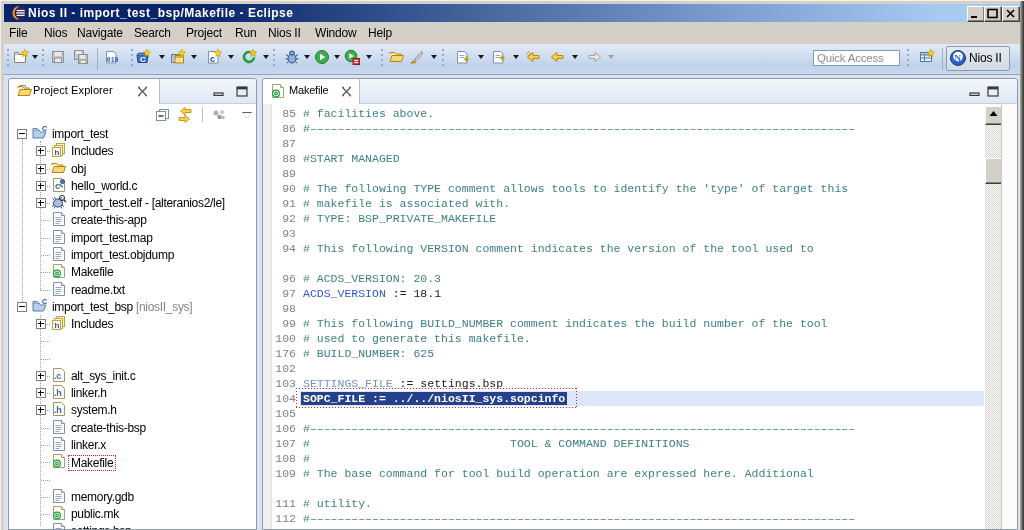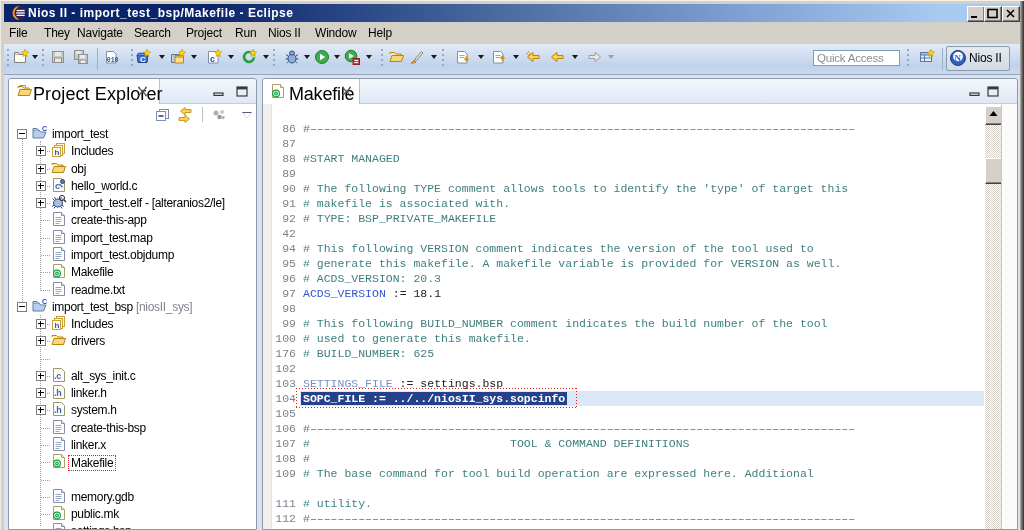--- a/index.html
+++ b/index.html
@@ -29,21 +29,21 @@
  font-size:11.5px;color:#8c8c8c;padding:1px 0 0 3px;letter-spacing:-0.2px;}
 #persbtn{left:942px;top:2px;width:62px;height:23px;background:linear-gradient(#E6EAF0,#D2DAE4);
  border:1px solid #8C9CB0;border-radius:2px;}
 #persbtn span{position:absolute;left:22px;top:4px;font-size:12px;color:#000;letter-spacing:-0.2px;}
 #main{left:4px;top:75px;width:1016px;height:455px;background:#D9E3F2;}
 .panel{position:absolute;box-sizing:border-box;background:#fff;border:1px solid #8E99A9;border-radius:3px 3px 0 0;}
 .phead{position:absolute;left:0;top:0;right:0;height:24px;
  background:linear-gradient(#F3F7FC,#DEE8F4);border-bottom:1px solid #C6CEDA;border-radius:3px 3px 0 0;}
 .ptab{position:absolute;left:0;top:0;height:25px;background:#fff;
  border-right:1px solid #B8C0CC;border-radius:3px 0 0 0;}
-.ptab .tx{position:absolute;top:5px;font-size:18px;color:#000;letter-spacing:-0.2px;white-space:pre;}
+.ptab .tx{position:absolute;top:5px;font-size:11px;color:#000;letter-spacing:-0.2px;white-space:pre;}
 .xx{stroke:#555;stroke-width:1.2;}
 .minmax{top:7px;}
 #left{left:4px;top:3px;width:249px;height:452px;}
 #ltools{position:absolute;left:0;top:25px;right:0;height:21px;background:#fff;}
 .trow{position:absolute;height:17px;font-size:12px;letter-spacing:-0.3px;white-space:pre;}
 .trow .lbl{position:absolute;top:1px;}
 .exp{position:absolute;top:3px;width:8px;height:8px;background:#fff;border:1px solid #808080;}
 .exp:before{content:"";position:absolute;left:1px;top:3px;width:6px;height:1px;background:#000;}
 .exp.plus:after{content:"";position:absolute;left:3px;top:1px;width:1px;height:6px;background:#000;}
 .ticon16{position:absolute;top:-1px;width:16px;height:16px;}
@@ -96,21 +96,21 @@
       </svg>
     </div>
  <div class="abs tbtn" style="left:998px">
       <svg width="16" height="14" viewBox="0 0 16 14">
         <path d="M4 3l7 7M11 3l-7 7" stroke="#000" stroke-width="1.6"></path>
       </svg>
     </div>
 </div>
 <div id="menu" class="abs">
  <span style="left:5px">File</span>
-    <span style="left:40px">They</span>
+    <span style="left:40px">Nios</span>
  <span style="left:73px">Navigate</span>
     <span style="left:130px">Search</span>
  <span style="left:182px">Project</span>
     <span style="left:231px">Run</span>
  <span style="left:264px">Nios II</span>
     <span style="left:311px">Window</span>
  <span style="left:364px">Help</span>
 </div>
 <div id="toolbar" class="abs">
 <div class="abs grip" style="left:3px"></div>
@@ -354,24 +354,20 @@
 <text x="10" y="6" font-size="7" font-weight="bold" fill="#1E47C8" font-family="Liberation Sans">C</text>
           </svg><span class="lbl" style="left:43px">import_test_bsp <span class="grey">[niosII_sys]</span></span></div>
 <div class="abs" style="left:32px;top:199px;width:9px;height:1px;border-top:1px dotted #A0A0A0"></div>
 <div class="trow" style="left:0;top:191px;right:0"><div class="exp plus" style="left:27px"></div><svg class="ticon16" style="left:42px" width="16" height="16" viewBox="0 0 16 16">
 <rect x="5.5" y="1.5" width="8" height="10" fill="#FFF7D8" stroke="#C8A038"></rect>
 <rect x="3.5" y="3.5" width="8" height="10" fill="#FFF7D8" stroke="#C8A038"></rect>
 <rect x="1.5" y="5.5" width="8" height="9" fill="#FFFDF2" stroke="#C8A038"></rect>
 <text x="3.5" y="13" font-size="8" font-weight="bold" fill="#2850C8" font-family="Liberation Sans">h</text>
           </svg><span class="lbl" style="left:62px">Includes</span></div>
 <div class="abs" style="left:32px;top:216px;width:9px;height:1px;border-top:1px dotted #A0A0A0"></div>
-<div class="trow" style="left:0;top:208px;right:0"><div class="exp plus" style="left:27px"></div><svg class="ticon16" style="left:42px" width="16" height="16" viewBox="0 0 16 16">
-<path d="M1 5V3.5h4.5L7 5h5v1.5" fill="#FFE9A6" stroke="#B8860B" stroke-width="1"></path>
-<path d="M1 12.5 3 6.5h11.5l-2 6z" fill="#F8D77C" stroke="#B8860B" stroke-width="1"></path>
-          </svg><span class="lbl" style="left:62px">drivers</span></div>
 <div class="abs" style="left:32px;top:234px;width:9px;height:1px;border-top:1px dotted #A0A0A0"></div>
 <div class="abs" style="left:32px;top:251px;width:9px;height:1px;border-top:1px dotted #A0A0A0"></div>
 <div class="trow" style="left:0;top:243px;right:0"><div class="exp plus" style="left:27px"></div><svg class="ticon16" style="left:42px" width="16" height="16" viewBox="0 0 16 16">
 <path d="M2.5 1.5h8l3 3v10h-11z" fill="#FDFDF4" stroke="#9A9A6A"></path>
 <text x="3" y="12" font-size="9" font-weight="bold" fill="#3C64C8" font-family="Liberation Sans">.c</text>
           </svg><span class="lbl" style="left:62px">alt_sys_init.c</span></div>
 <div class="abs" style="left:32px;top:268px;width:9px;height:1px;border-top:1px dotted #A0A0A0"></div>
 <div class="trow" style="left:0;top:260px;right:0"><div class="exp plus" style="left:27px"></div><svg class="ticon16" style="left:42px" width="16" height="16" viewBox="0 0 16 16">
 <path d="M2.5 1.5h8l3 3v10h-11z" fill="#FDFDF4" stroke="#9A9A6A"></path>
 <text x="3" y="12" font-size="9" font-weight="bold" fill="#3C64C8" font-family="Liberation Sans">.h</text>
@@ -441,30 +437,30 @@
           <rect x="2" y="7" width="9" height="2.4" fill="none" stroke="#3a3a3a" stroke-width="1.2"></rect>
         </svg>
    <svg class="minmax" style="left:723px" width="15" height="11" viewBox="0 0 15 11">
           <rect x="2" y="1" width="10" height="9" fill="none" stroke="#3a3a3a" stroke-width="1.2"></rect>
           <rect x="2" y="1" width="10" height="2.4" fill="#3a3a3a"></rect>
         </svg>
   </div>
   <div id="ec">
    <div id="ruler"></div>
    <div id="curline"></div>
+<div class="cl" style="top:2px"><span class="ln">85</span><span class="cm"># facilities above.</span></div>
 <div class="cl" style="top:17px"><span class="ln">86</span><span class="cm">#–––––––––––––––––––––––––––––––––––––––––––––––––––––––––––––––––––––––––––––––</span></div>
 <div class="cl" style="top:32px"><span class="ln">87</span></div>
 <div class="cl" style="top:47px"><span class="ln">88</span><span class="cm">#START MANAGED</span></div>
 <div class="cl" style="top:62px"><span class="ln">89</span></div>
 <div class="cl" style="top:77px"><span class="ln">90</span><span class="cm"># The following TYPE comment allows tools to identify the 'type' of target this</span></div>
 <div class="cl" style="top:92px"><span class="ln">91</span><span class="cm"># makefile is associated with.</span></div>
 <div class="cl" style="top:107px"><span class="ln">92</span><span class="cm"># TYPE: BSP_PRIVATE_MAKEFILE</span></div>
-<div class="cl" style="top:122px"><span class="ln">42</span></div>
+<div class="cl" style="top:122px"><span class="ln">93</span></div>
 <div class="cl" style="top:137px"><span class="ln">94</span><span class="cm"># This following VERSION comment indicates the version of the tool used to</span></div>
-<div class="cl" style="top:152px"><span class="ln">95</span><span class="cm"># generate this makefile. A makefile variable is provided for VERSION as well.</span></div>
 <div class="cl" style="top:167px"><span class="ln">96</span><span class="cm"># ACDS_VERSION: 20.3</span></div>
 <div class="cl" style="top:182px"><span class="ln">97</span><span class="mac">ACDS_VERSION</span><span class="op"> := </span><span class="lit">18.1</span></div>
 <div class="cl" style="top:197px"><span class="ln">98</span></div>
 <div class="cl" style="top:212px"><span class="ln">99</span><span class="cm"># This following BUILD_NUMBER comment indicates the build number of the tool</span></div>
 <div class="cl" style="top:227px"><span class="ln">100</span><span class="cm"># used to generate this makefile.</span></div>
 <div class="cl" style="top:242px"><span class="ln">176</span><span class="cm"># BUILD_NUMBER: 625</span></div>
 <div class="cl" style="top:257px"><span class="ln">102</span></div>
 <div class="cl" style="top:272px"><span class="ln">103</span><span class="macg">SETTINGS_FILE</span><span class="op"> := </span><span class="lit">settings.bsp</span></div>
 <div class="cl" style="top:287px"><span class="ln">104</span><span class="sel">SOPC_FILE := ../../niosII_sys.sopcinfo</span></div>
 <div class="cl" style="top:302px"><span class="ln">105</span></div>

